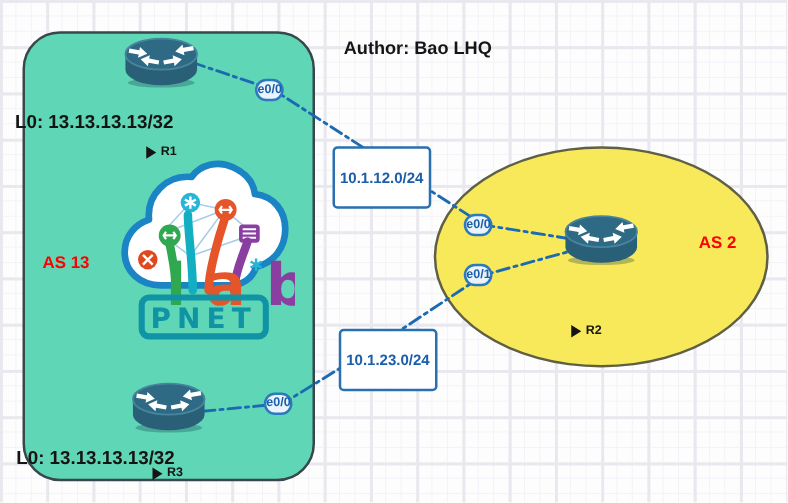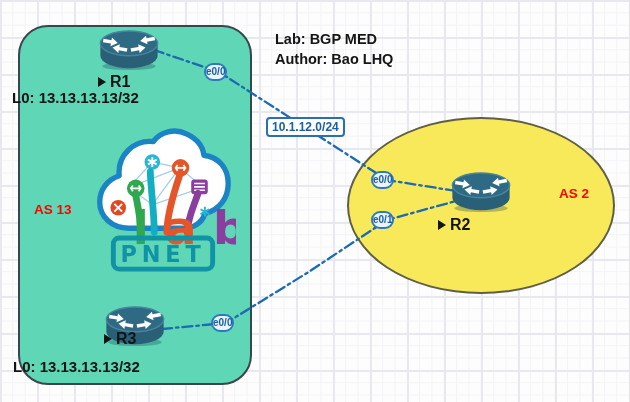--- a/index.html
+++ b/index.html
@@ -14,33 +14,33 @@
       linear-gradient(to bottom,#f3f3f7 1px,transparent 1px);
     background-size:37px 37px,37px 37px,12.33px 12.33px,12.33px 12.33px;
   }
   .zone{position:absolute;box-sizing:border-box;}
   .zone-as13{left:18px;top:25px;width:234px;height:360px;border-radius:30px;
     background:#5fd6b5;border:2px solid #37474b;z-index:1;}
   .zone-as2{left:347px;top:117px;width:268px;height:177px;border-radius:50%;
     background:#f7e95a;border:2px solid #5f5f46;z-index:1;}
   .links-svg{position:absolute;left:0;top:0;z-index:2;}
   .router{position:absolute;width:62px;height:42px;z-index:3;}
-  .node-label{position:absolute;z-index:4;display:flex;align-items:center;justify-content:flex-start;
-    gap:4px;font-size:16px;font-weight:bold;color:#141414;}
+  .node-label{position:absolute;z-index:4;display:flex;align-items:center;justify-content:center;
+    gap:4px;font-size:10px;font-weight:bold;color:#141414;margin-top:43px;}
   .tri{width:0;height:0;border-top:5px solid transparent;border-bottom:5px solid transparent;
     border-left:8px solid #141414;}
   .loopback{position:absolute;z-index:4;width:200px;
     font-size:15px;font-weight:bold;color:#141414;}
   .as-label{position:absolute;z-index:4;font-size:13.5px;font-weight:bold;color:#fe0000;}
   .header{position:absolute;left:275px;top:29px;z-index:4;font-size:14.5px;font-weight:bold;
     color:#151515;line-height:20px;}
   .intf-pill{position:absolute;z-index:4;box-sizing:border-box;height:18px;padding:0 0;
     border:2px solid #2d79bd;border-radius:9px;background:#eaf4fc;color:#1b5ea9;
     font-size:10px;font-weight:bold;line-height:14px;text-align:center;}
-  .net-label{position:absolute;z-index:4;box-sizing:border-box;padding:1px 4px;
+  .net-label{position:absolute;z-index:4;box-sizing:border-box;padding:16px 4px;
     border:2px solid #2a6fb0;border-radius:4px;background:#ffffff;color:#1b5ea9;
     font-size:12px;font-weight:bold;white-space:nowrap;}
   .logo{position:absolute;left:90px;top:127px;z-index:2;}
 </style>
 </head>
 <body>
 
 <div class="canvas">
 
   <div class="zone zone-as13"></div>
@@ -126,24 +126,24 @@
     <span>R3</span>
   </div>
 
   <div class="loopback" style="left:12px;top:89px;">L0: 13.13.13.13/32</div>
   <div class="loopback" style="left:13px;top:358px;">L0: 13.13.13.13/32</div>
 
   <div class="as-label" style="left:34px;top:202px;">AS 13</div>
   <div class="as-label" style="left:559px;top:186px;">AS 2</div>
 
   <div class="header">
-    <div>Lab: BGP MED</div>
     <div>Author: Bao LHQ</div>
   </div>
 
   <div class="intf-pill" style="left:204px;top:63px;">e0/0</div>
   <div class="intf-pill" style="left:371px;top:171px;">e0/0</div>
   <div class="intf-pill" style="left:371px;top:211px;">e0/1</div>
   <div class="intf-pill" style="left:211px;top:314px;">e0/0</div>
 
   <div class="net-label" style="left:266px;top:117px;">10.1.12.0/24</div>
+  <div class="net-label" style="left:271px;top:263px;">10.1.23.0/24</div>
 
 </div>
 
 </body></html>

